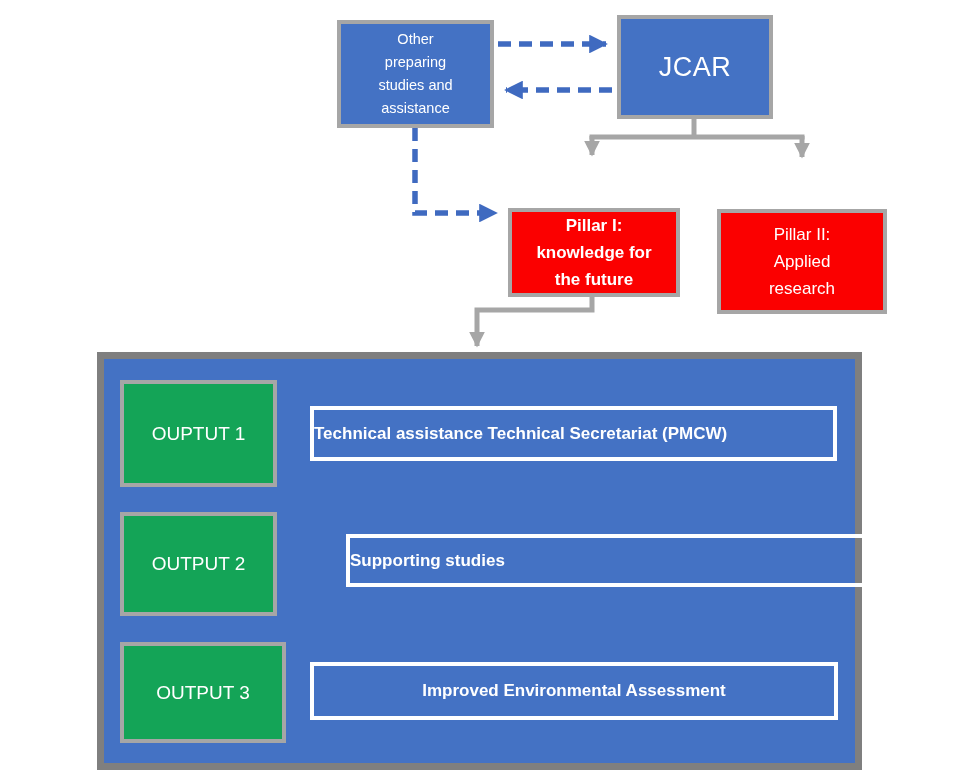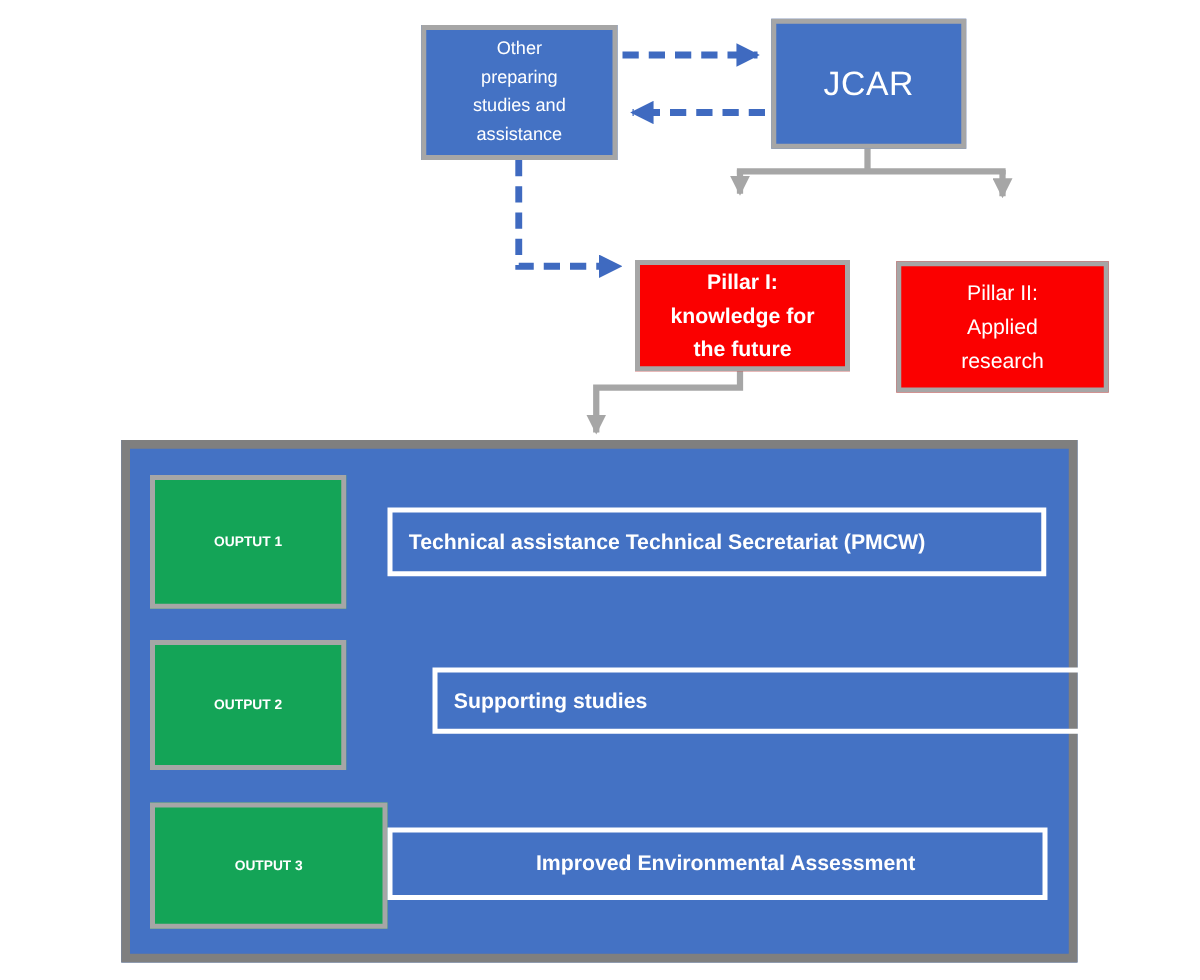--- a/index.html
+++ b/index.html
@@ -62,36 +62,35 @@
   }
   .green-box {
     position: absolute;
     box-sizing: border-box;
     background: var(--green, #14A457);
     border: 4px solid var(--border-gray, #A6A6A6);
     display: flex;
     align-items: center;
     justify-content: center;
     color: #ffffff;
-    font-weight: 700;
-    font-size: 11px;
+    font-weight: 400;
+    font-size: 19px;
   }
   .green-1 { left: 16px; top: 21px;  width: 157px; height: 107px; }
   .green-2 { left: 16px; top: 153px; width: 157px; height: 104px; }
-  .green-3 { left: 16px; top: 283px; width: 190px; height: 101px; }
+  .green-3 { left: 16px; top: 283px; width: 166px; height: 101px; }
   .white-row {
     position: absolute;
     box-sizing: border-box;
     border: 4px solid #ffffff;
     display: flex;
     align-items: center;
     color: #ffffff;
     font-weight: 700;
     font-size: 17px;
-    padding-left: 13px;
   }
   .white-1 { left: 206px; top: 47px;  width: 527px; height: 55px; }
   .white-2 { left: 206px; top: 175px; width: 522px; height: 53px; margin-left: 36px; }
   .white-3 { left: 206px; top: 303px; width: 528px; height: 58px; justify-content: center; }
   .line { display: block; }
 </style>
 </head>
 <body>
 
 <div class="canvas">

